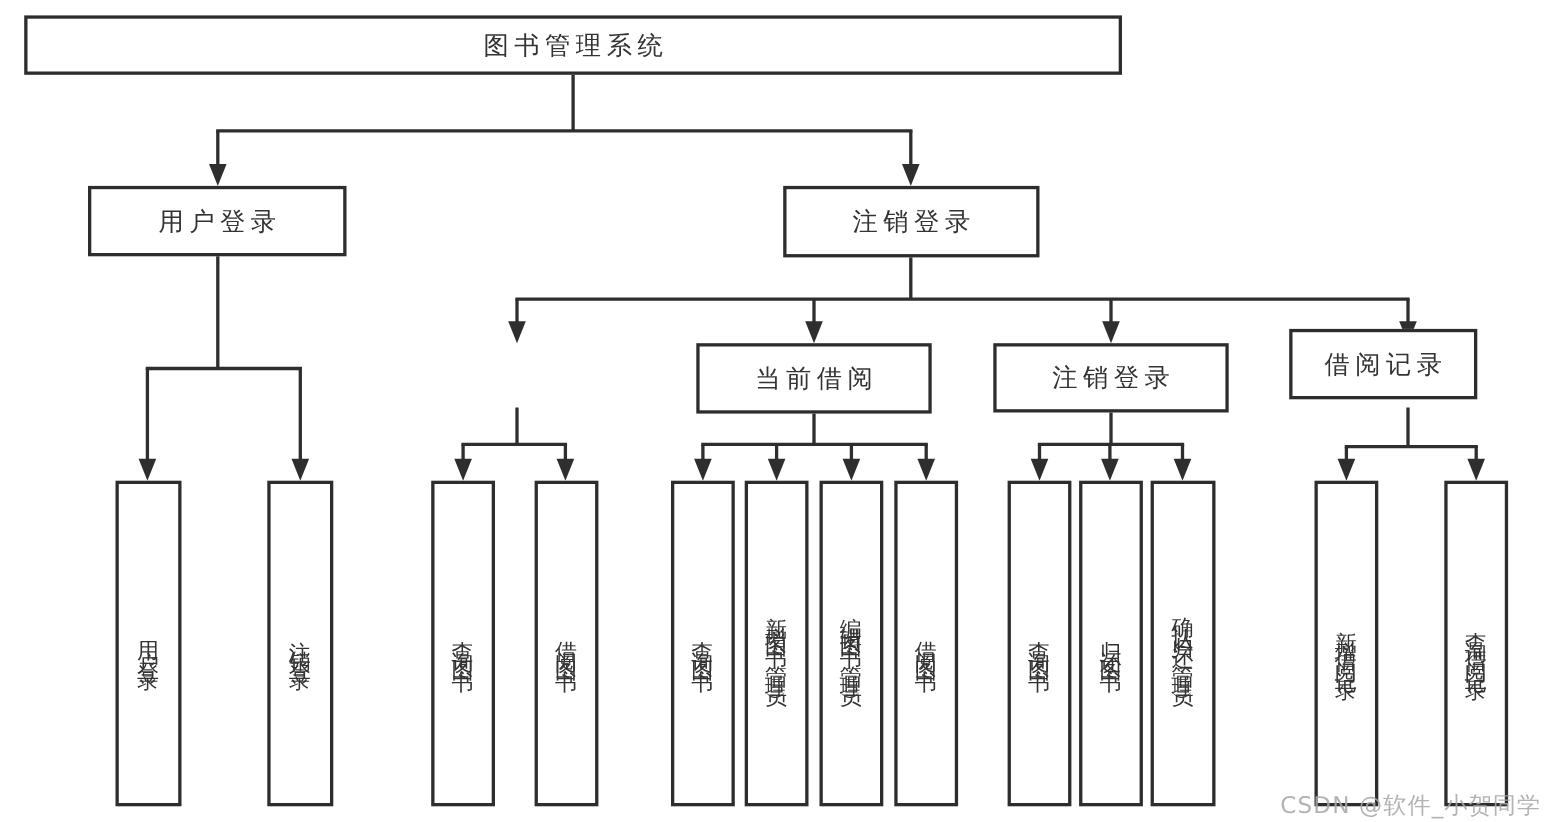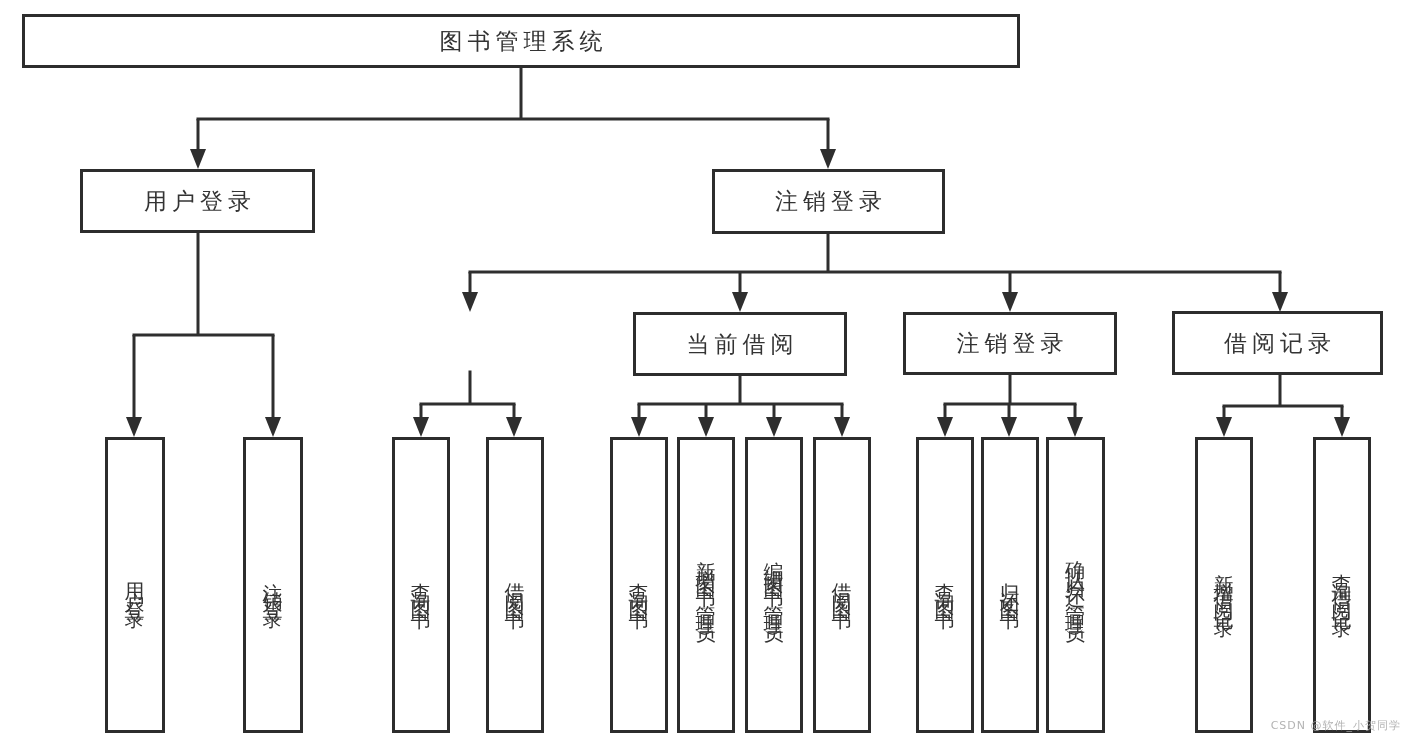--- a/index.html
+++ b/index.html
@@ -45,21 +45,21 @@
     height: 296px;
     writing-mode: vertical-rl;
     font-size: 20px;
     letter-spacing: 9px;
     line-height: 1;
   }
   .watermark {
     position: absolute;
     right: 4px;
     top: 718px;
-    font-size: 11px;
+    font-size: 21px;
     letter-spacing: 1px;
     color: rgba(168,168,168,0.88);
     z-index: 5;
     white-space: nowrap;
   }
 </style>
 </head>
 <body>
 
 <div class="canvas">
@@ -112,21 +112,21 @@
       <polygon points="1334,417 1350,417 1342,437" fill="#2e2e2e"></polygon>
     </svg>
 
   <div class="box h" style="left:22px;top:14px;width:998px;height:54px">图书管理系统</div>
 
   <div class="box h" style="left:80px;top:169px;width:235px;height:64px">用户登录</div>
   <div class="box h" style="left:712px;top:169px;width:233px;height:65px">注销登录</div>
 
   <div class="box h" style="left:633px;top:312px;width:214px;height:64px">当前借阅</div>
   <div class="box h" style="left:903px;top:312px;width:214px;height:63px">注销登录</div>
-  <div class="box h" style="left:1172px;top:311px;width:211px;height:64px">借阅记录</div>
+  <div class="box h" style="left:1172px;top:299px;width:171px;height:64px">借阅记录</div>
 
   <div class="box leaf" style="left:105px;width:60px">用户登录</div>
   <div class="box leaf" style="left:243px;width:60px">注销登录</div>
 
   <div class="box leaf" style="left:392px;width:58px">查询图书</div>
   <div class="box leaf" style="left:486px;width:58px">借阅图书</div>
 
   <div class="box leaf" style="left:610px;width:58px">查询图书</div>
   <div class="box leaf" style="left:677px;width:58px">新增图书（管理员）</div>
   <div class="box leaf" style="left:745px;width:58px">编辑图书（管理员）</div>

